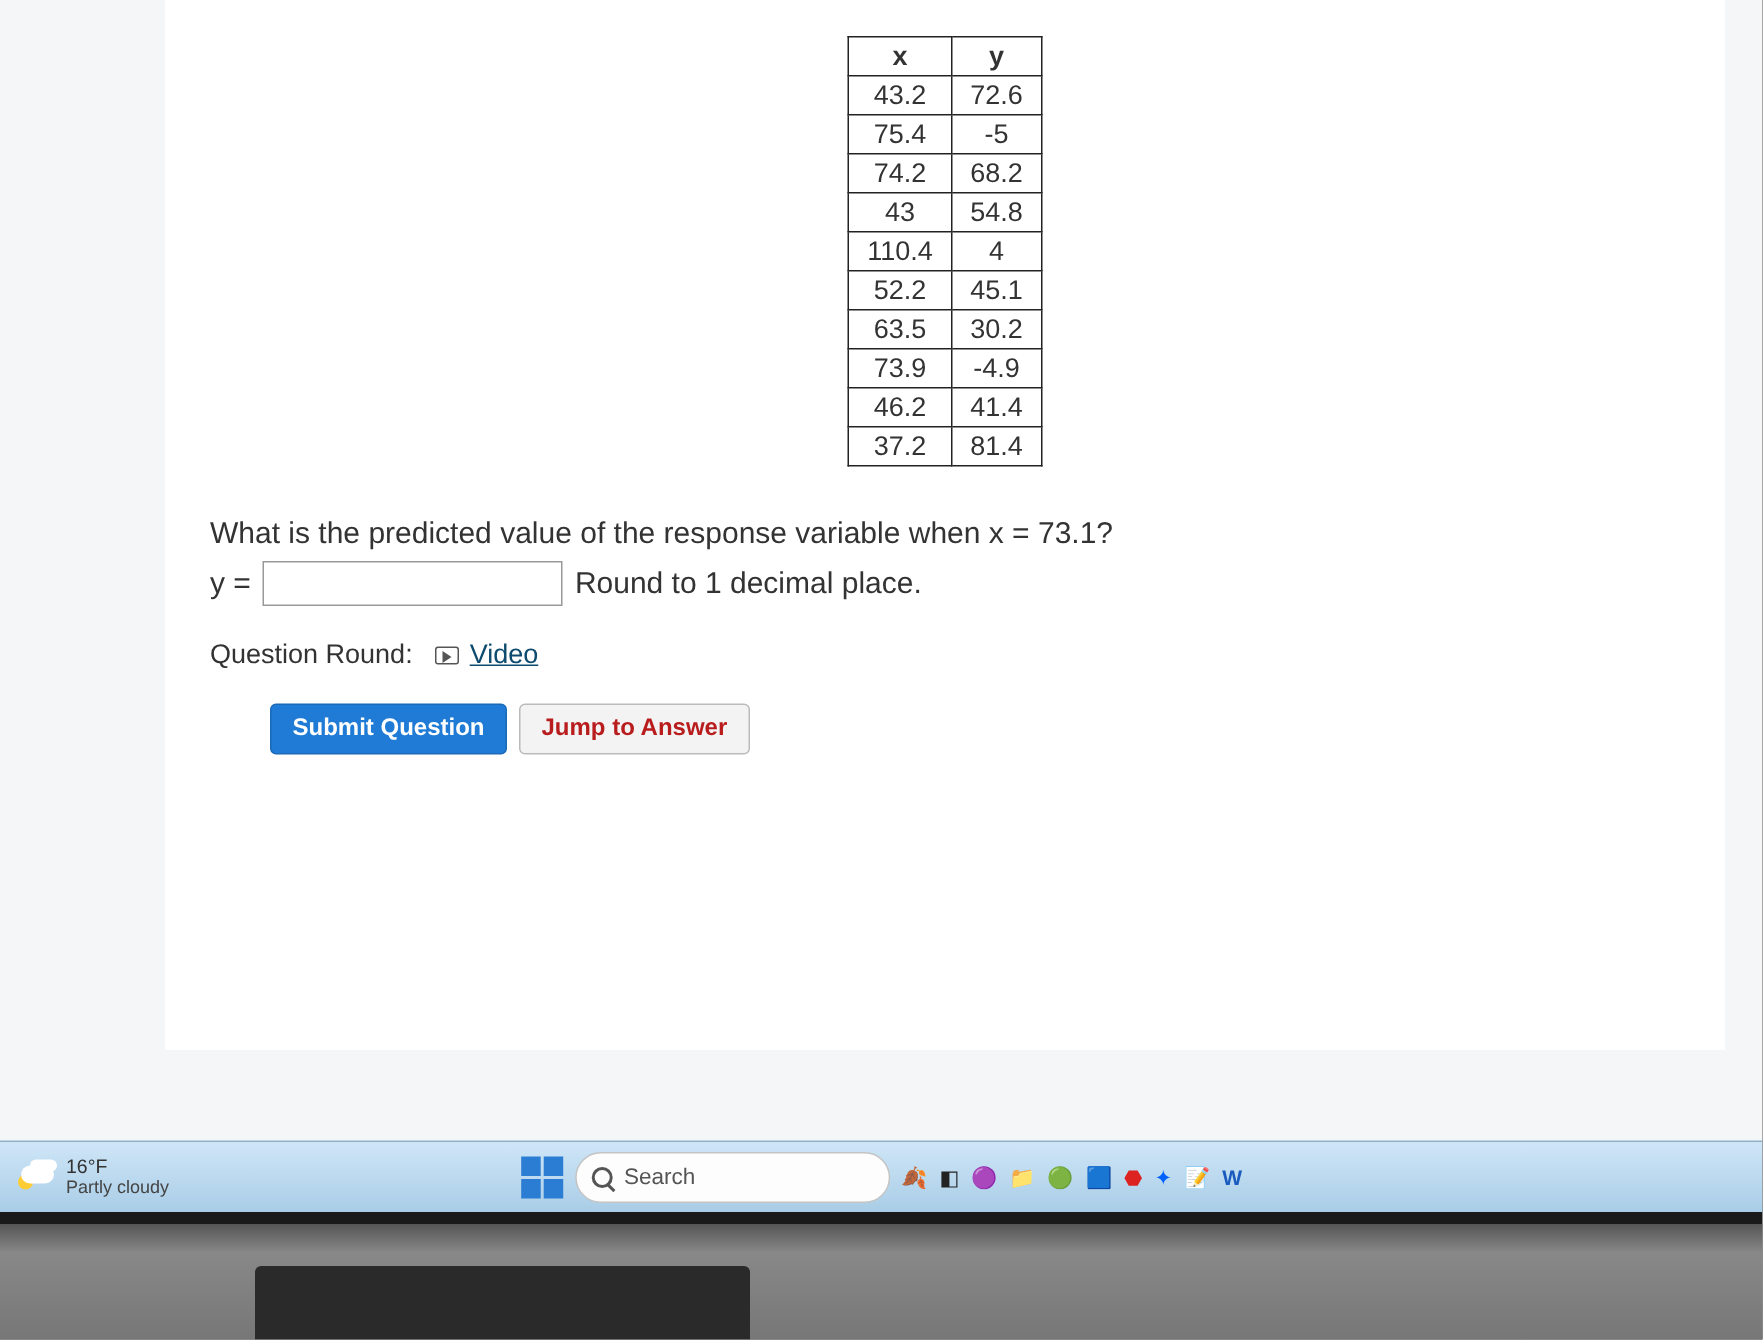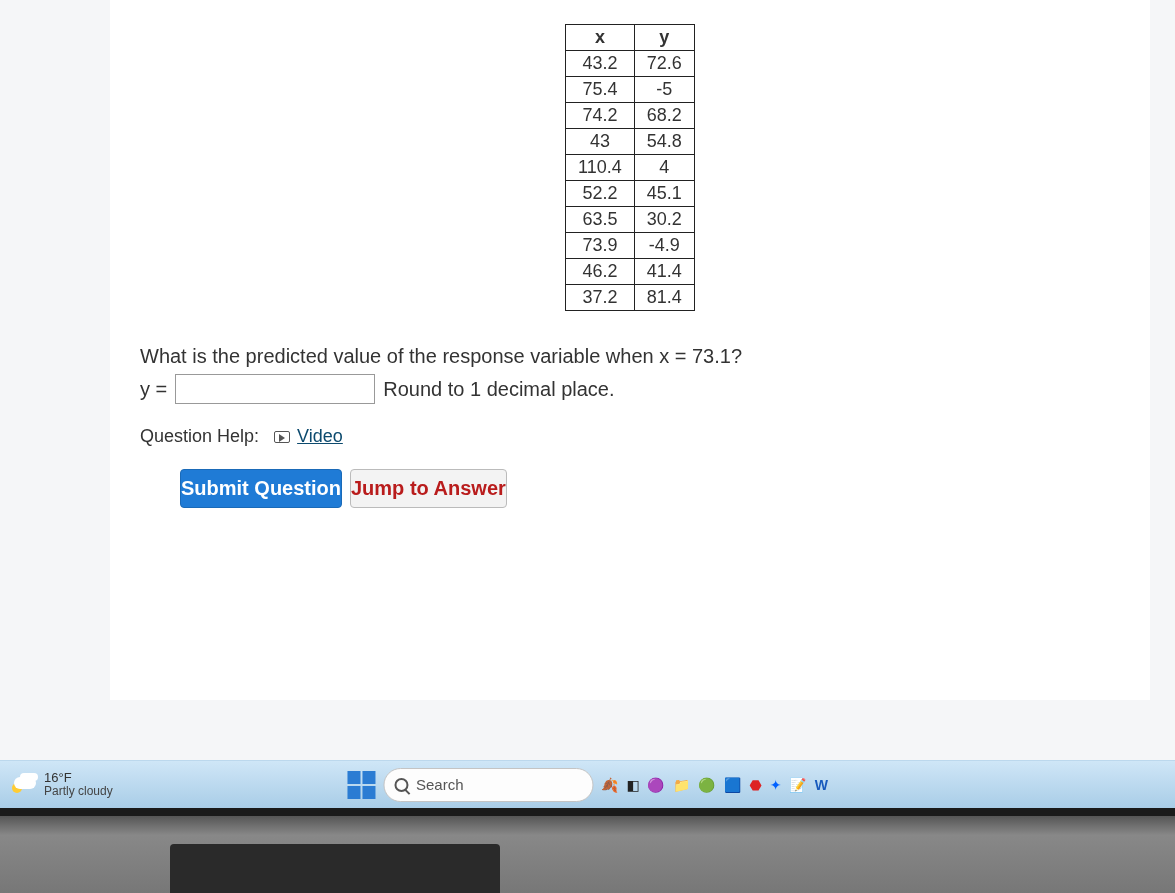--- a/index.html
+++ b/index.html
@@ -87,22 +87,22 @@
   .play-icon::after {
     content: "";
     position: absolute;
     left: 4px; top: 2px;
     border-left: 6px solid #555;
     border-top: 4px solid transparent;
     border-bottom: 4px solid transparent;
   }
   .btn-row { display: flex; gap: 8px; margin-left: 40px; }
   .btn {
-    font-size: 20px;
-    padding: 7px 0;
+    font-size: 16px;
+    padding: 7px 14px;
     border-radius: 4px;
     cursor: pointer;
   }
   .btn-primary {
     background: #1f7bd6;
     color: #fff;
     border: 1px solid #1a6ab8;
     font-weight: 600;
   }
   .btn-secondary {
@@ -280,21 +280,21 @@
 
     <p class="question2">What is the predicted value of the response variable when x = 73.1?</p>
 
     <div class="answer-row">
       <span>y =</span>
       <input class="answer-input" type="text" style="">
       <span>Round to 1 decimal place.</span>
     </div>
 
     <div class="help-row">
-      <span>Question Help:</span>
+      <span>Question Round:</span>
       &nbsp;
       <span class="play-icon"></span>
       <a href="#">Video</a>
     </div>
 
     <div class="btn-row">
       <button class="btn btn-primary">Submit Question</button>
       <button class="btn btn-secondary">Jump to Answer</button>
     </div>
 

